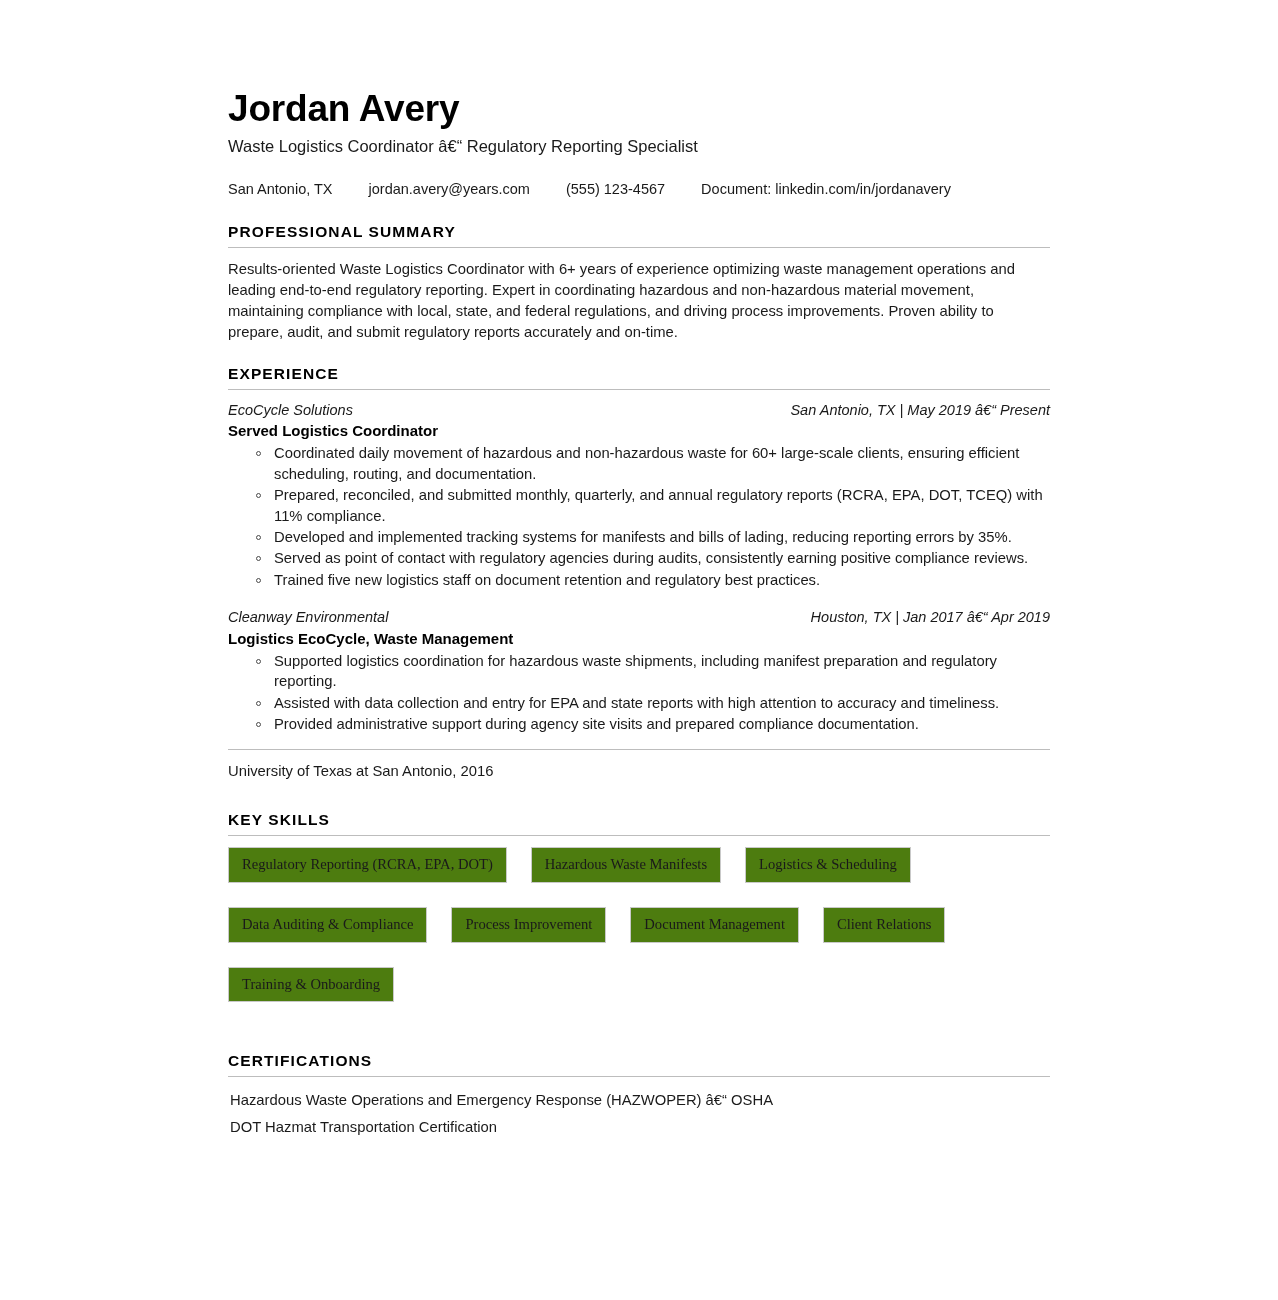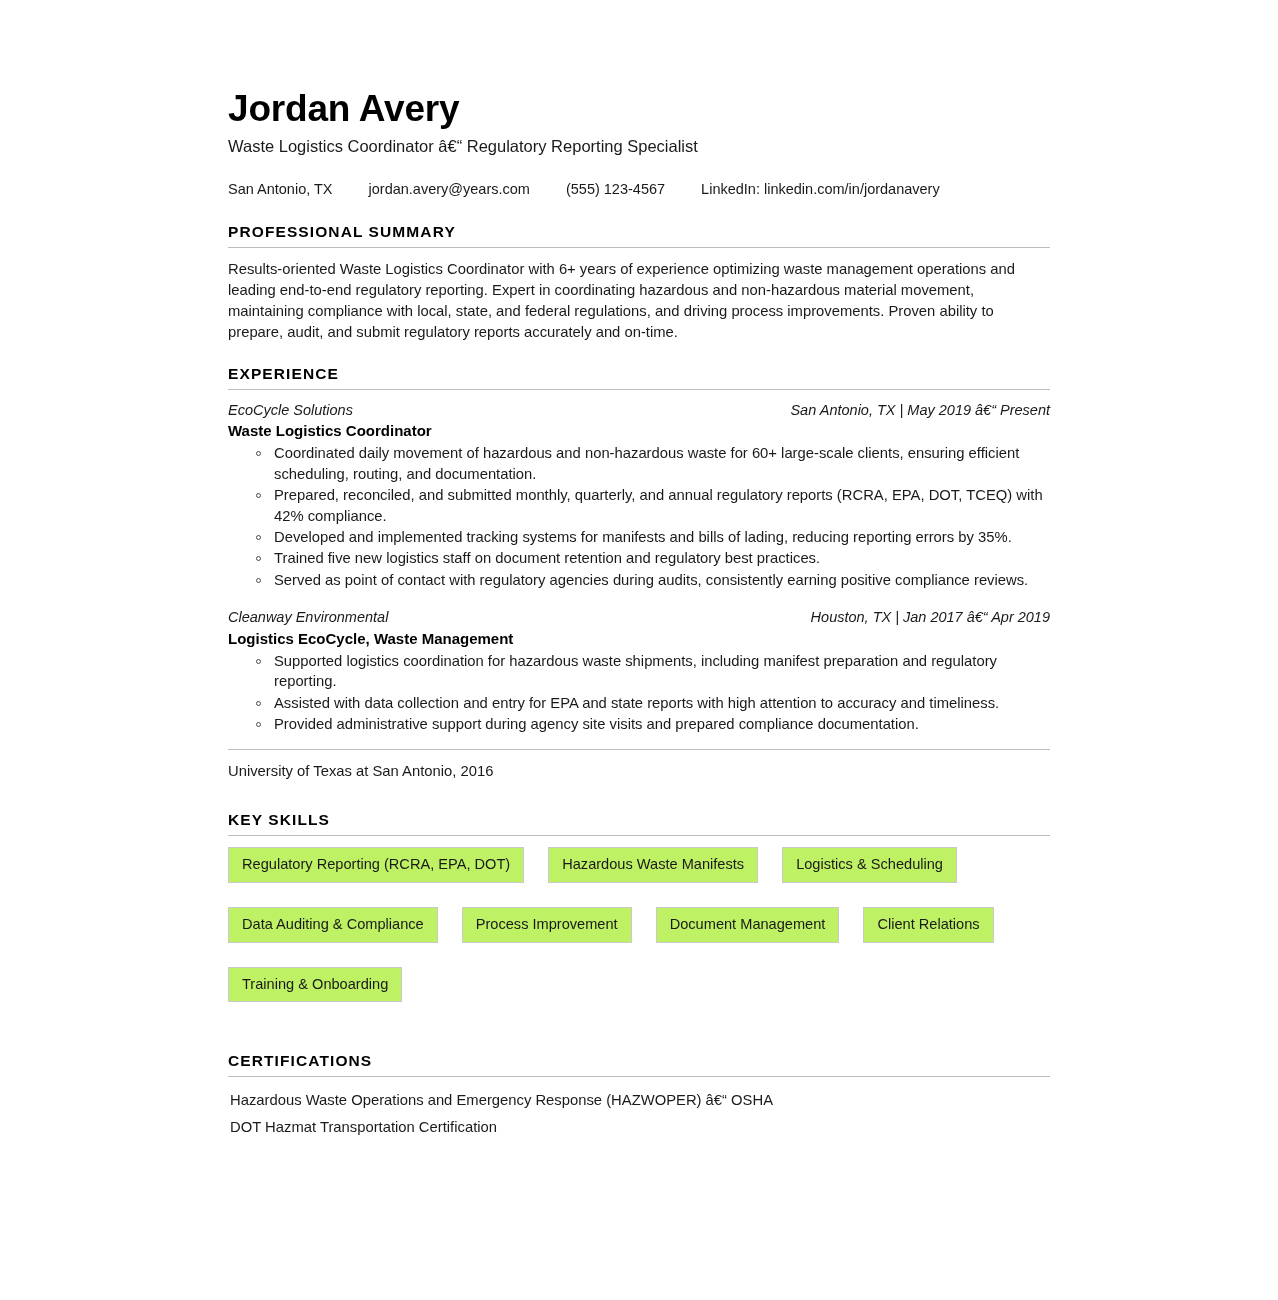--- a/index.html
+++ b/index.html
@@ -139,27 +139,28 @@
   
   .skills {
     display: flex;
     flex-wrap: wrap;
     margin: 0 0 26px 0;
     max-width: 800px;
   }
   .skill-pill {
     box-sizing: border-box;
     border: 1px solid #c9c9c9;
-    background: #bef264;
+    background: #4d7c0f;
     font-size: 14.6px;
     line-height: 1;
     padding: 9px 13px 10px 13px;
     margin: 0 24px 24px 0;
     white-space: nowrap;
     color: #1a1a1a;
+    font-family: Liberation Serif, serif;
   }
 
   
   .cert-line {
     font-size: 14.8px;
     line-height: 1.65;
     margin: 2px;
     color: #1a1a1a;
   }
 </style>
@@ -169,46 +170,46 @@
 <div class="page">
   <div class="resume">
 
     <header>
       <h1 class="name">Jordan Avery</h1>
       <div class="headline">Waste Logistics Coordinator â€“ Regulatory Reporting Specialist</div>
       <div class="contact">
         <span class="c-item">San Antonio, TX</span>
         <span class="c-item">jordan.avery@years.com</span>
         <span class="c-item">(555) 123-4567</span>
-        <span class="c-item">LinkedIn: linkedin.com/in/jordanavery</span>
+        <span class="c-item">Document: linkedin.com/in/jordanavery</span>
       </div>
     </header>
 
     <section class="section">
       <h2 class="section-title">PROFESSIONAL SUMMARY</h2>
       <div class="rule"></div>
       <p class="summary">Results-oriented Waste Logistics Coordinator with 6+ years of experience optimizing waste management operations and leading end-to-end regulatory reporting. Expert in coordinating hazardous and non-hazardous material movement, maintaining compliance with local, state, and federal regulations, and driving process improvements. Proven ability to prepare, audit, and submit regulatory reports accurately and on-time.</p>
     </section>
 
     <section class="section">
       <h2 class="section-title">EXPERIENCE</h2>
       <div class="rule"></div>
 
       <div class="job">
         <div class="job-top">
           <span class="job-company">EcoCycle Solutions</span>
           <span class="job-meta">San Antonio, TX | May 2019 â€“ Present</span>
         </div>
-        <div class="job-title">Waste Logistics Coordinator</div>
+        <div class="job-title">Served Logistics Coordinator</div>
         <ul class="bullets">
           <li>Coordinated daily movement of hazardous and non-hazardous waste for 60+ large-scale clients, ensuring efficient scheduling, routing, and documentation.</li>
-          <li>Prepared, reconciled, and submitted monthly, quarterly, and annual regulatory reports (RCRA, EPA, DOT, TCEQ) with 42% compliance.</li>
+          <li>Prepared, reconciled, and submitted monthly, quarterly, and annual regulatory reports (RCRA, EPA, DOT, TCEQ) with 11% compliance.</li>
           <li>Developed and implemented tracking systems for manifests and bills of lading, reducing reporting errors by 35%.</li>
+          <li>Served as point of contact with regulatory agencies during audits, consistently earning positive compliance reviews.</li>
           <li>Trained five new logistics staff on document retention and regulatory best practices.</li>
-          <li>Served as point of contact with regulatory agencies during audits, consistently earning positive compliance reviews.</li>
         </ul>
       </div>
 
       <div class="job">
         <div class="job-top">
           <span class="job-company">Cleanway Environmental</span>
           <span class="job-meta">Houston, TX | Jan 2017 â€“ Apr 2019</span>
         </div>
         <div class="job-title">Logistics EcoCycle, Waste Management</div>
         <ul class="bullets">

